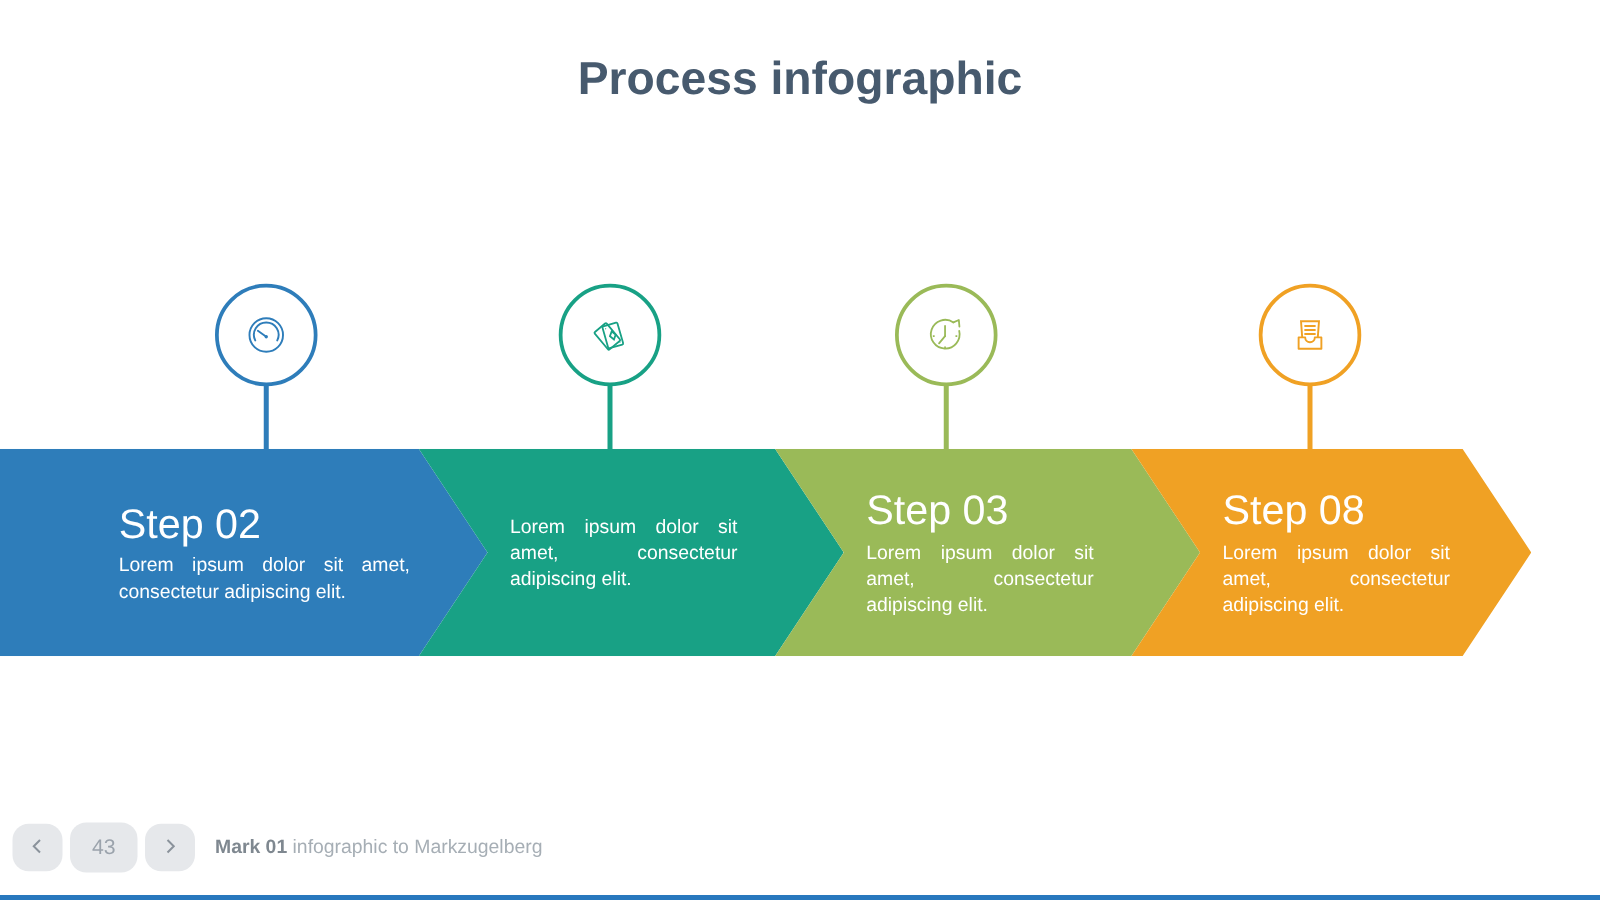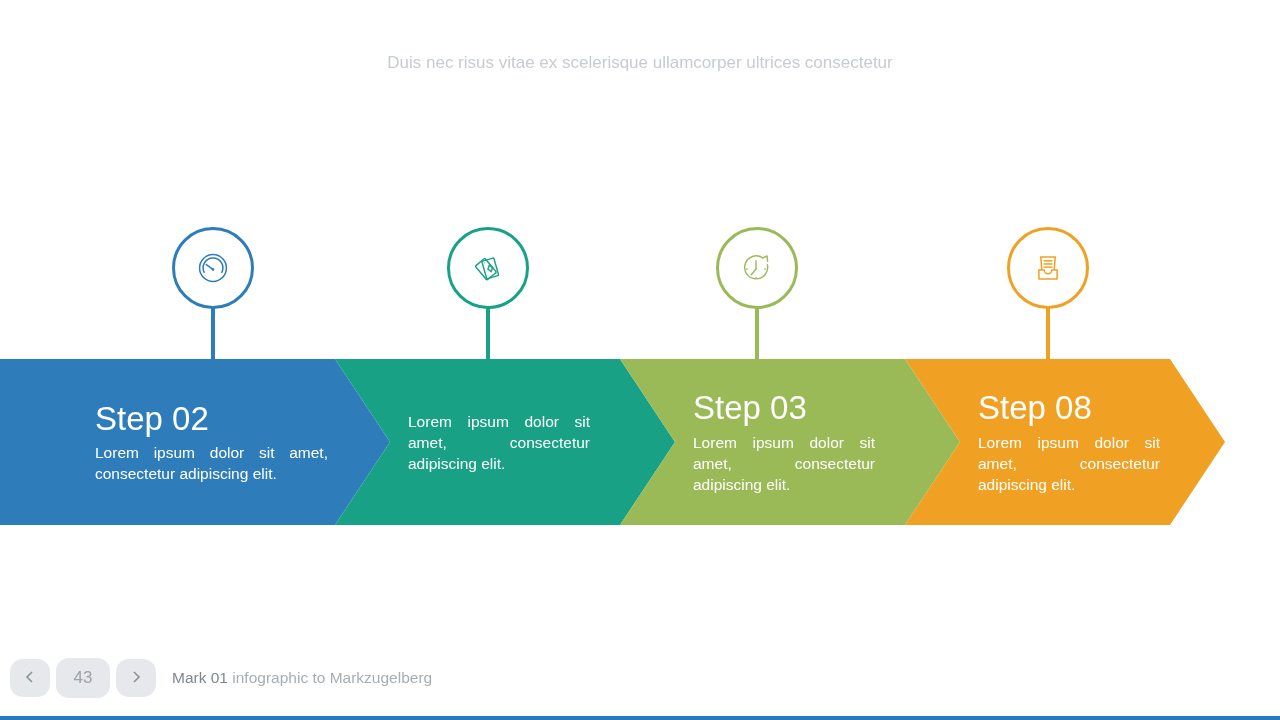--- a/index.html
+++ b/index.html
@@ -39,30 +39,30 @@
   .nav-btn{
     width:40px;height:38px;border-radius:13px;background:#E6E8EB;border:none;
     display:flex;align-items:center;justify-content:center;color:#8A929B;cursor:pointer;
   }
   .page-btn{
     width:54px;height:40px;border-radius:13px;background:#E6E8EB;border:none;
     display:flex;align-items:center;justify-content:center;
     color:#9BA3AC;font-size:17px;font-family:"Liberation Sans",sans-serif;margin:0 6px;
   }
   .caption{margin-left:16px;font-size:15.5px;color:#A6AEB5;}
-  .caption b{color:#7F8890;font-weight:normal;}
+  .caption b{color:#7F8890;font-weight:bold;}
   .bottom-bar{position:absolute;left:0;bottom:0;width:100%;height:4px;background:#2878BE;}
 </style>
 </head>
 <body>
 
 <div class="slide">
 
   <div class="header">
-    <div class="subtitle">Duis nec risus vitae ex scelerisque ullamcorper ultrices consectetur</div>
+    <div class="title">Process infographic</div>
   </div>
 
   <div class="circle" style="left: 172px; --c: #2E7DBA;">
     <span>
       <svg class="icon-svg" width="46" height="46" viewBox="0 0 48 48" fill="none" stroke="currentColor" stroke-width="1.6">
         <circle cx="24" cy="24" r="14"></circle>
         <path d="M 14.8 28.5 A 10.3 10.3 0 1 1 33.2 28.5" stroke-linecap="round"></path>
         <line x1="24" y1="25.5" x2="17" y2="20.5" stroke-linecap="round"></line>
         <circle cx="24" cy="25.5" r="1.4" fill="currentColor" stroke="none"></circle>
       </svg>

